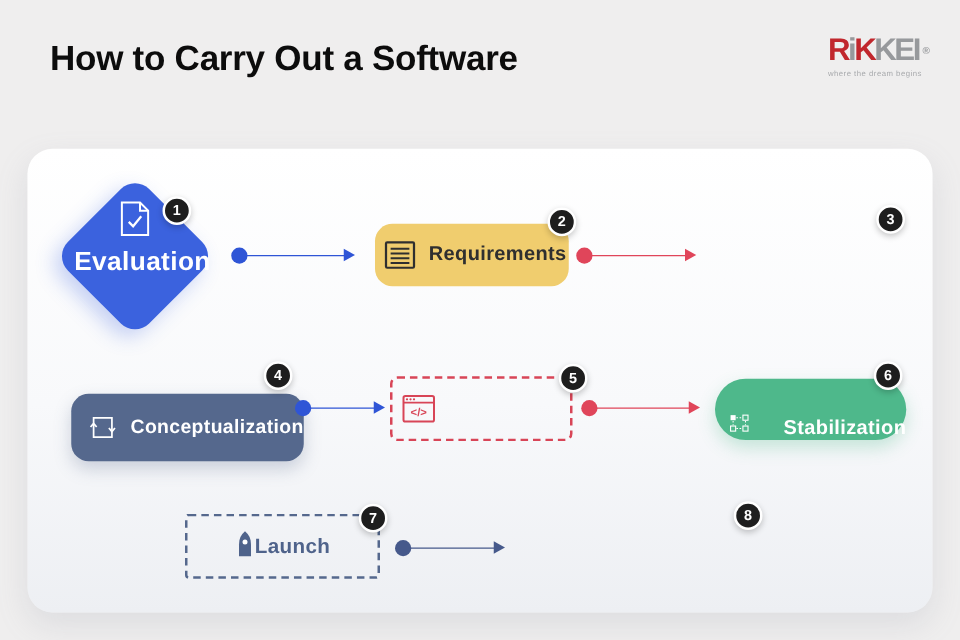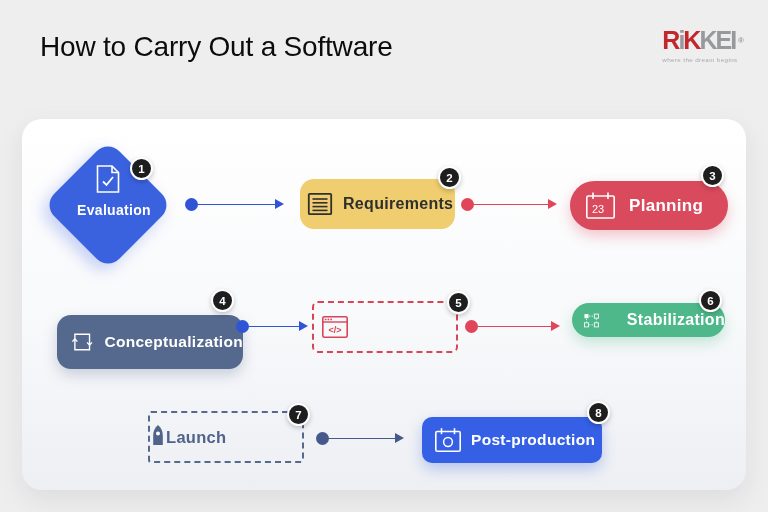--- a/index.html
+++ b/index.html
@@ -2,21 +2,21 @@
 <html><head>
 <meta charset="utf-8">
 <style>
   * { margin:0; padding:0; box-sizing:border-box; }
   html,body { width:768px; height:512px; }
   body { font-family:"Liberation Sans", sans-serif; background:#efeeee; overflow:hidden; }
   .canvas { position:relative; width:768px; height:512px; }
 
   
   .title { position:absolute; left:40px; top:30px; font-size:28px; line-height:34px;
-           font-weight:normal; color:#0c0c0c; letter-spacing:-0.2px; }
+           font-weight:bold; color:#0c0c0c; letter-spacing:-0.2px; }
   .logo { position:absolute; right:24px; top:27px; text-align:left; }
   .logo-row { display:flex; align-items:flex-start; letter-spacing:-2px; font-weight:bold; font-size:25px; line-height:26px; }
   .lg-red { color:#c1272d; }
   .lg-gray { color:#97999c; }
   .lg-reg { font-size:8px; color:#97999c; letter-spacing:0; margin-left:3px; margin-top:1px; }
   .logo-tagline { font-size:6.2px; color:#a7a9ac; letter-spacing:.4px; margin-top:2px; }
 
   
   .card { position:absolute; left:22px; top:119px; width:724px; height:371px; border-radius:20px;
           background:linear-gradient(180deg,#ffffff 0%,#f8f9fb 55%,#edeff3 100%);
@@ -32,40 +32,40 @@
   svg { display:block; }
   svg text { font-family:"Liberation Sans", sans-serif; }
 
   
   .n1 { left:20px; top:20px; width:132px; height:132px; }
   .diamond-bg { position:absolute; left:20px; top:20px; width:92px; height:92px;
                 background:#3b62de; border-radius:16px; transform:rotate(45deg);
                 box-shadow:0 8px 16px rgba(59,98,222,.28); }
   .diamond-content { position:absolute; inset:0; display:flex; flex-direction:column;
                      align-items:center; justify-content:center; gap:8px; transform:translateY(-14px); }
-  .n1 .node-label { color:#ffffff; font-size:14px;margin-left:12px; }
+  .n1 .node-label { color:#ffffff; font-size:21px;margin-left:12px; }
 
   
   .n2 { left:278px; top:60px; width:155px; height:50px; background:#f0cd6e; border-radius:14px;
         padding-left:7px; gap:10px; }
   .n2 .node-label { color:#2f2f2f; font-size:16px; }
   .n3 { left:548px; top:62px; width:158px; height:49px; background:#d94a5c; border-radius:24.5px;
         padding-left:15px; gap:13px; box-shadow:0 6px 14px rgba(217,74,92,.3); }
   .n3 .node-label { color:#ffffff; font-size:17px; }
   .n4 { left:19px; top:196px; width:186px; height:54px; background:#55688d; border-radius:14px;
         padding-left:13px; gap:10px; box-shadow:0 6px 14px rgba(85,104,141,.28);margin-left:16px; }
   .n4 .node-label { color:#ffffff; font-size:15.5px; }
   .n5 { left:290px; top:182px; width:146px; height:52px; border:2px dashed #d84557; border-radius:6px;
         padding-left:7px; gap:7px; background:transparent; }
   .n5 .node-label { color:#d84557; font-size:16px; }
-  .n6 { left:550px; top:184px; width:153px; height:34px; background:#4eb88b; border-radius:24.5px;
-        padding-left:11px; gap:27px; box-shadow:0 6px 14px rgba(78,184,139,.3); }
+  .n6 { left:550px; top:184px; width:153px; height:49px; background:#4eb88b; border-radius:24.5px;
+        padding-left:11px; gap:27px; box-shadow:0 6px 14px rgba(78,184,139,.3);align-items:flex-end; }
   .n6 .node-label { color:#ffffff; font-size:16px; }
   .n7 { left:126px; top:292px; width:156px; height:52px; border:2px dashed #55688d; border-radius:3px;
-        gap:0; }
+        justify-content:center; gap:0; }
   .n7 .node-label { color:#4f638b; font-size:16.5px; }
   .n8 { left:400px; top:298px; width:180px; height:46px; background:#3560e6; border-radius:10px;
         padding-left:12px; gap:9px; box-shadow:0 6px 14px rgba(53,96,230,.3); }
   .n8 .node-label { color:#ffffff; font-size:15.5px; }
 
   
   .b1 { left:108px; top:38px; } .b2 { left:416px; top:47px; } .b3 { left:679px; top:45px; }
   .b4 { left:189px; top:170px; } .b5 { left:425px; top:172px; } .b6 { left:677px; top:170px; }
   .b7 { left:265px; top:284px; } .b8 { left:565px; top:282px; }
 
@@ -137,29 +137,20 @@
       <span class="node-label">Requirements</span>
     </div>
     <div class="badge b2">2</div>
 
     <div class="connector c2">
       <span class="dot"></span>
       <span class="line"></span>
       <span class="head"></span>
     </div>
 
-    <div class="node n3">
-      <svg width="31" height="29" viewBox="0 0 31 29">
-        <rect x="1.8" y="5" width="27.4" height="22" rx="1.5" fill="none" stroke="#ffffff" stroke-width="1.6"></rect>
-        <line x1="8" y1="1.5" x2="8" y2="8" stroke="#ffffff" stroke-width="1.6"></line>
-        <line x1="23" y1="1.5" x2="23" y2="8" stroke="#ffffff" stroke-width="1.6"></line>
-        <text x="7" y="21.5" font-size="11" fill="#ffffff">23</text>
-      </svg>
-      <span class="node-label">Planning</span>
-    </div>
     <div class="badge b3">3</div>
 
     <div class="node n4">
       <svg width="30" height="28" viewBox="0 0 30 28">
         <path d="M6 10 V4.5 H24 V17" fill="none" stroke="#ffffff" stroke-width="1.7"></path>
         <path d="M21 14.5 L24 18 L27 14.5" fill="none" stroke="#ffffff" stroke-width="1.7"></path>
         <path d="M24 18 V23.5 H6 V11" fill="none" stroke="#ffffff" stroke-width="1.7"></path>
         <path d="M3 13.5 L6 10 L9 13.5" fill="none" stroke="#ffffff" stroke-width="1.7"></path>
       </svg>
       <span class="node-label">Conceptualization</span>
@@ -213,25 +204,16 @@
       <span class="node-label">Launch</span>
     </div>
     <div class="badge b7">7</div>
 
     <div class="connector c5">
       <span class="dot"></span>
       <span class="line"></span>
       <span class="head"></span>
     </div>
 
-    <div class="node n8">
-      <svg width="28" height="26" viewBox="0 0 28 26">
-        <rect x="1.8" y="4.5" width="24.4" height="19.7" rx="1.5" fill="none" stroke="#ffffff" stroke-width="1.6"></rect>
-        <line x1="7.5" y1="1.2" x2="7.5" y2="7.2" stroke="#ffffff" stroke-width="1.6"></line>
-        <line x1="20.5" y1="1.2" x2="20.5" y2="7.2" stroke="#ffffff" stroke-width="1.6"></line>
-        <circle cx="14" cy="15" r="4.4" fill="none" stroke="#ffffff" stroke-width="1.5"></circle>
-      </svg>
-      <span class="node-label">Post-production</span>
-    </div>
     <div class="badge b8">8</div>
 
   </div>
 </div>
 
 </body></html>

